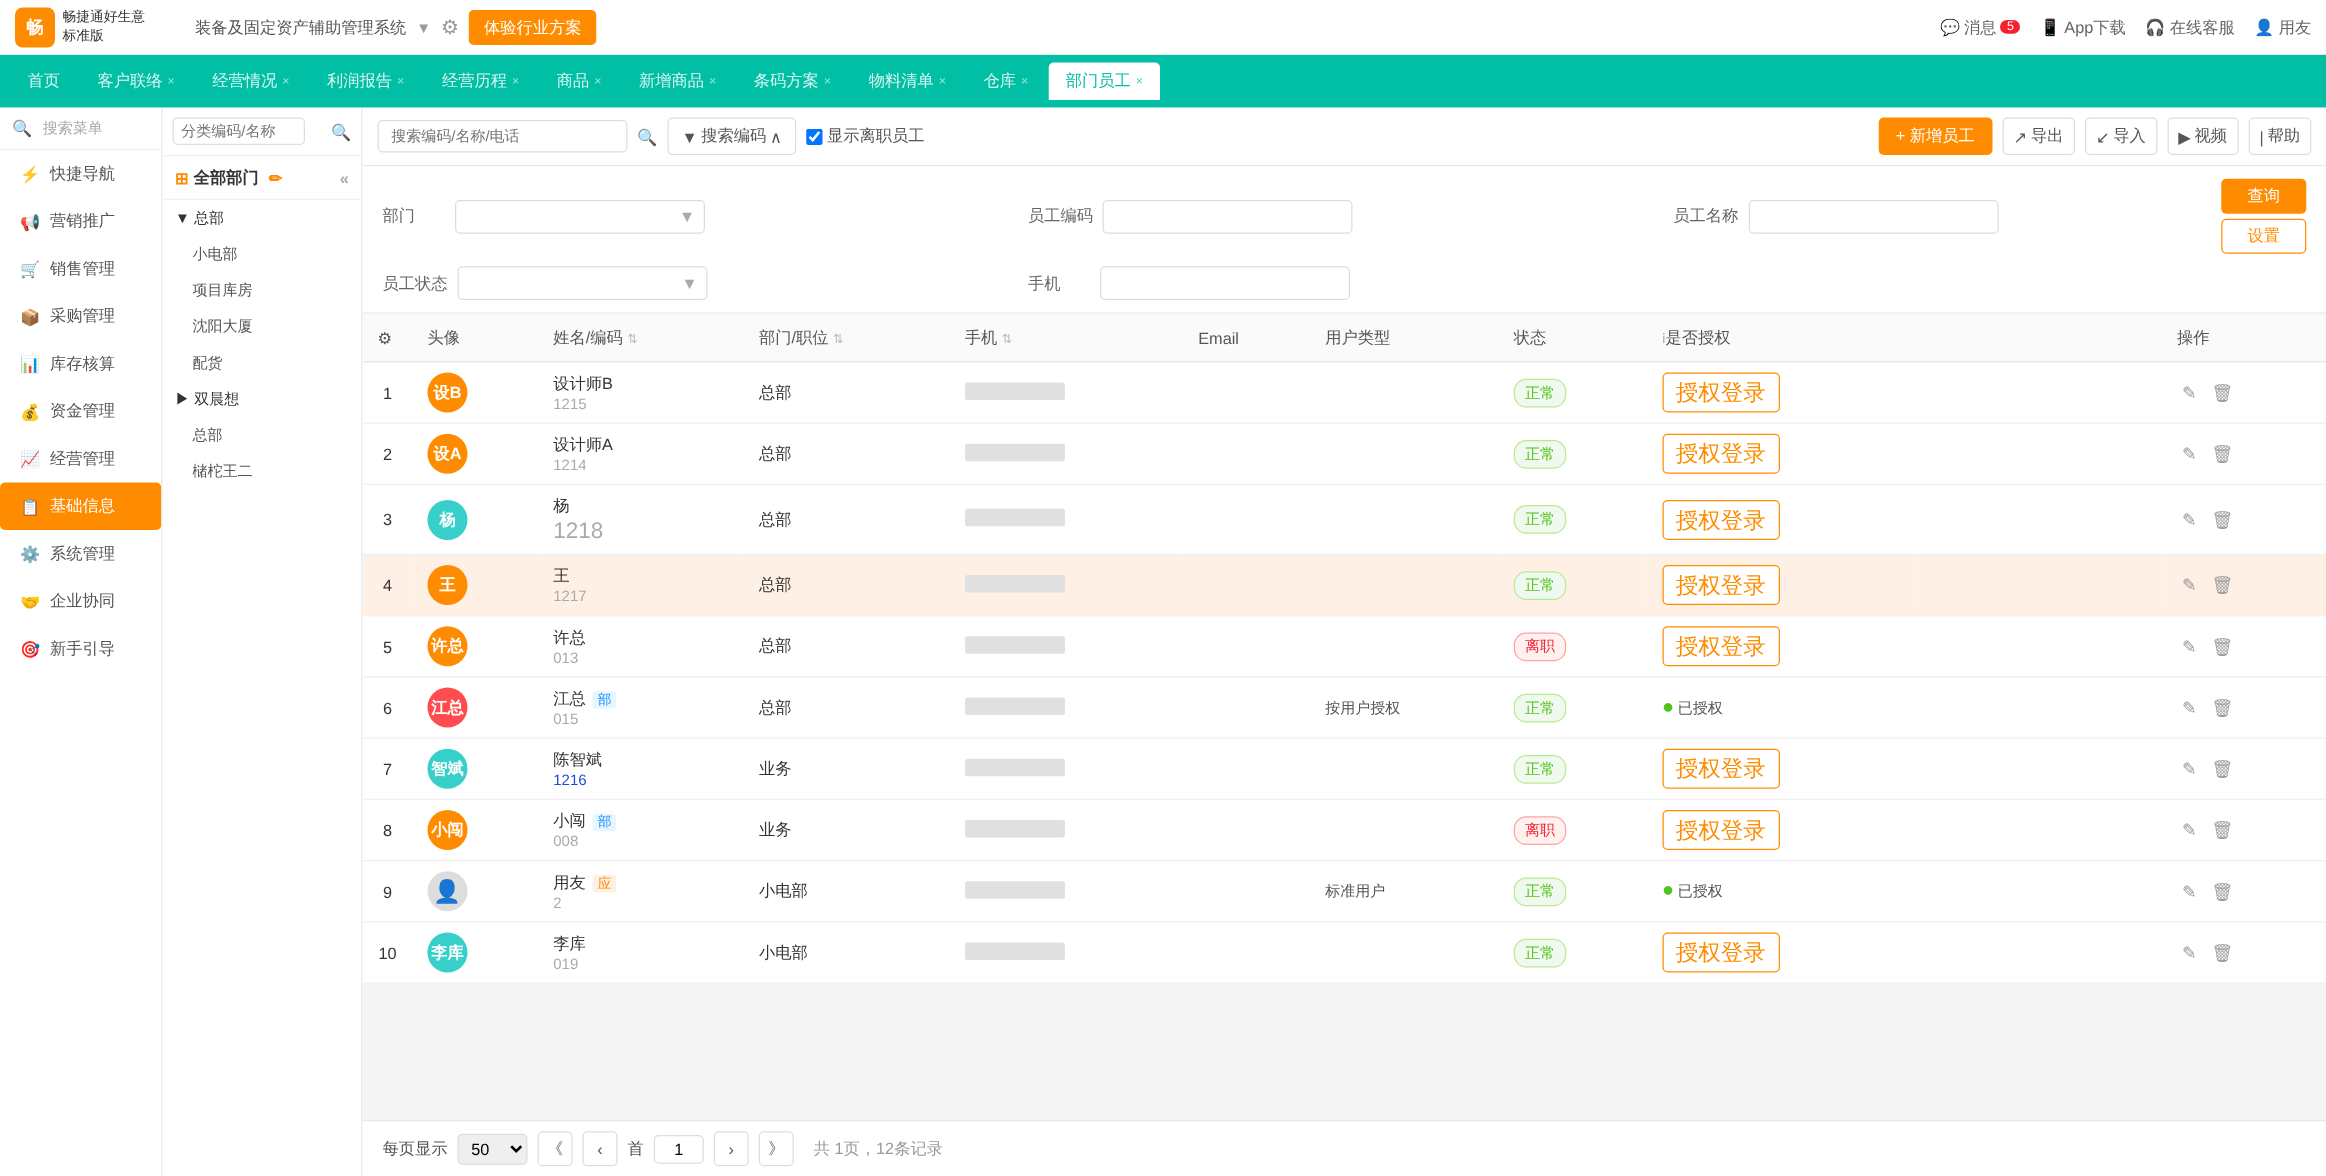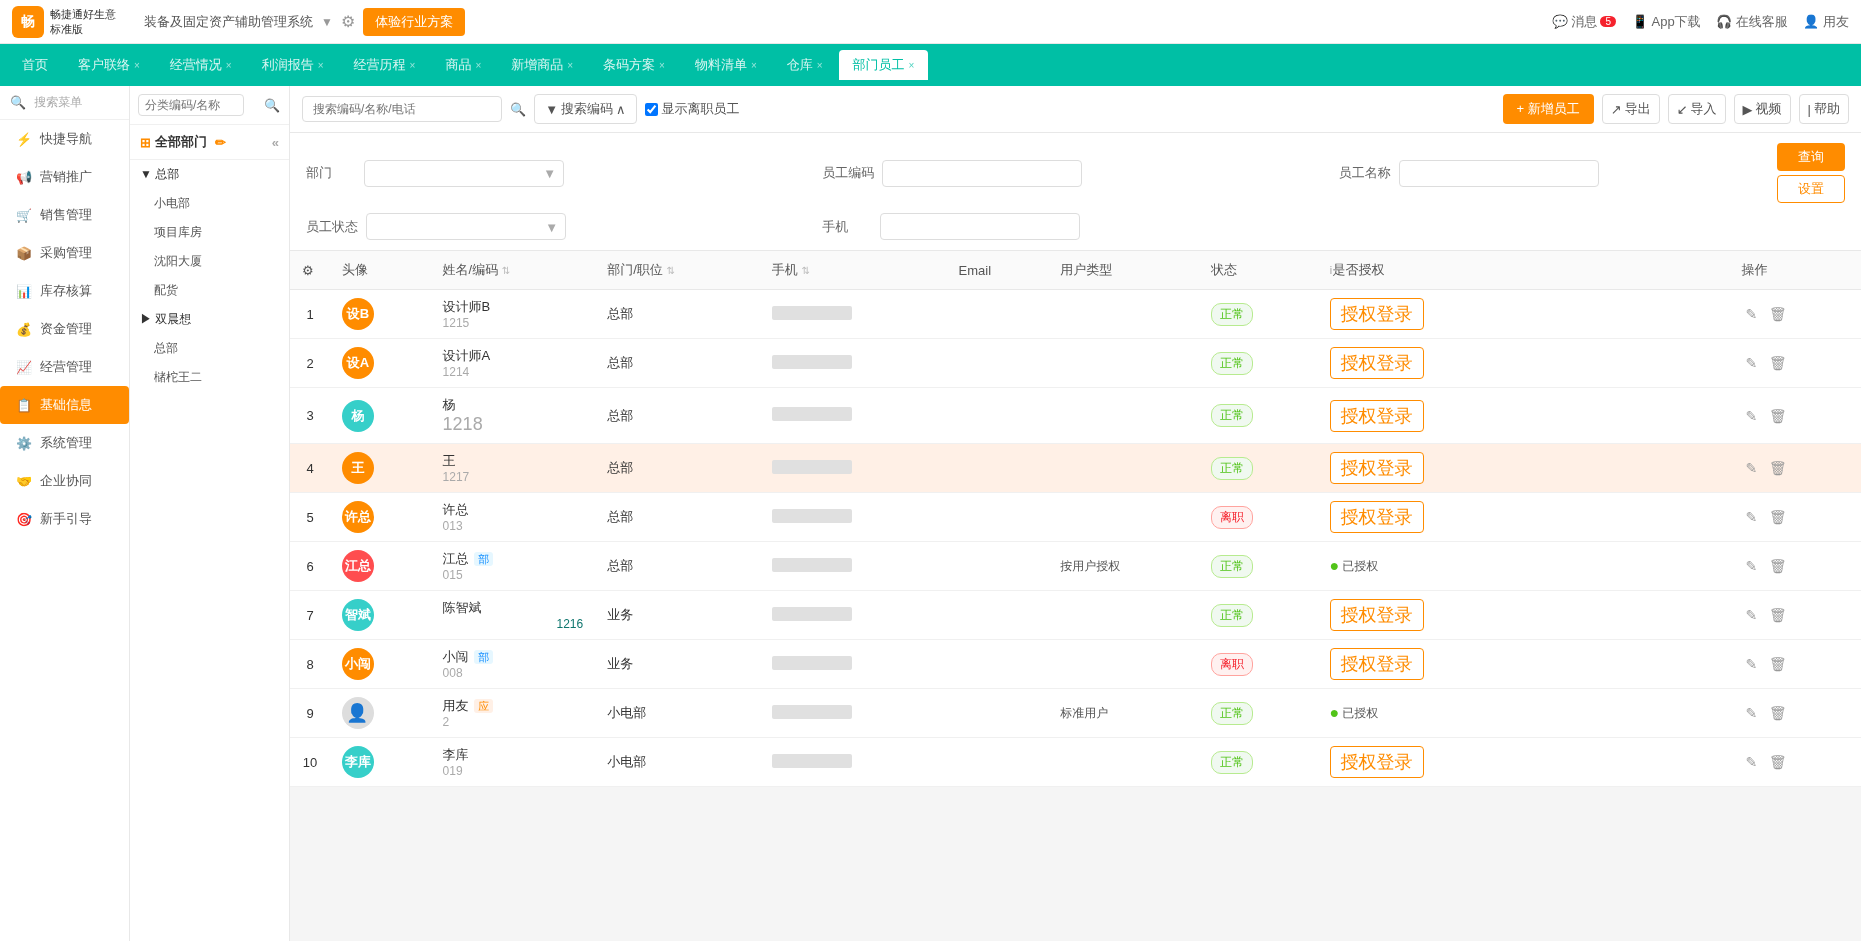--- a/index.html
+++ b/index.html
@@ -95,21 +95,21 @@
   </style>
 </head>
 <body>
 
 <div class="top-bar">
   <div class="logo-area">
     <div class="logo-icon">畅</div>
     <div class="logo-text" style="white-space:pre">畅捷通好生意
 标准版</div>
   </div>
-  <span style="font-size:13px; color:#555; margin-left:4px;">装备及固定资产辅助管理系统</span>
+  <span style="font-size:13px; color:#555; margin-left:16px;">装备及固定资产辅助管理系统</span>
   <span style="color:#999; cursor:pointer; font-size:12px;">▼</span>
   <span style="color:#999; cursor:pointer; font-size:16px;">⚙</span>
   <button class="experience-btn">体验行业方案</button>
   <div class="top-bar-actions">
     <div class="top-action">
       <span>💬</span>
       <span>消息</span>
       <span class="badge">5</span>
     </div>
     <div class="top-action">
@@ -441,21 +441,21 @@
         <button class="op-btn" title="删除">🗑</button>
       </td>
     </tr>
               <tr>
       <td style="text-align:center;">7</td>
       <td style="text-align:center;">
                   <div class="avatar" style="background:#36cfc9;">智斌</div>
                 </td>
       <td>
                   <div>陈智斌</div>
-                  <div style="color:#0f766e;font-size:12px;text-align:right;">1216</div>
+                  <div style="color:#1d4ed8;font-size:12px;">1216</div>
                 </td>
       <td>业务</td>
       <td><span class="blurred-phone"></span></td>
       <td></td>
       <td><span class="user-type"></span></td>
       <td><span class="status-badge status-normal">正常</span></td>
       <td><button class="auth-btn">授权登录</button></td>
       <td></td>
       <td>
         <button class="op-btn" title="编辑">✎</button>
@@ -524,15 +524,31 @@
       <td></td>
       <td>
         <button class="op-btn" title="编辑">✎</button>
         <button class="op-btn" title="删除">🗑</button>
       </td>
     </tr>
             </tbody>
         </table>
       </div>
 
+      <div class="pagination">
+        <span>每页显示</span>
+        <select class="page-size-select">
+          <option>50</option>
+          <option>10</option>
+          <option>20</option>
+          <option>100</option>
+        </select>
+        <button class="page-btn">《</button>
+        <button class="page-btn">‹</button>
+        <span>首</span>
+        <input class="page-input" type="text" value="1" style="">
+        <button class="page-btn">›</button>
+        <button class="page-btn">》</button>
+        <span style="margin-left:8px; color:#999;">共 1页，12条记录</span>
+      </div>
     </div>
   </div>
 </div>
 
 </body></html>

